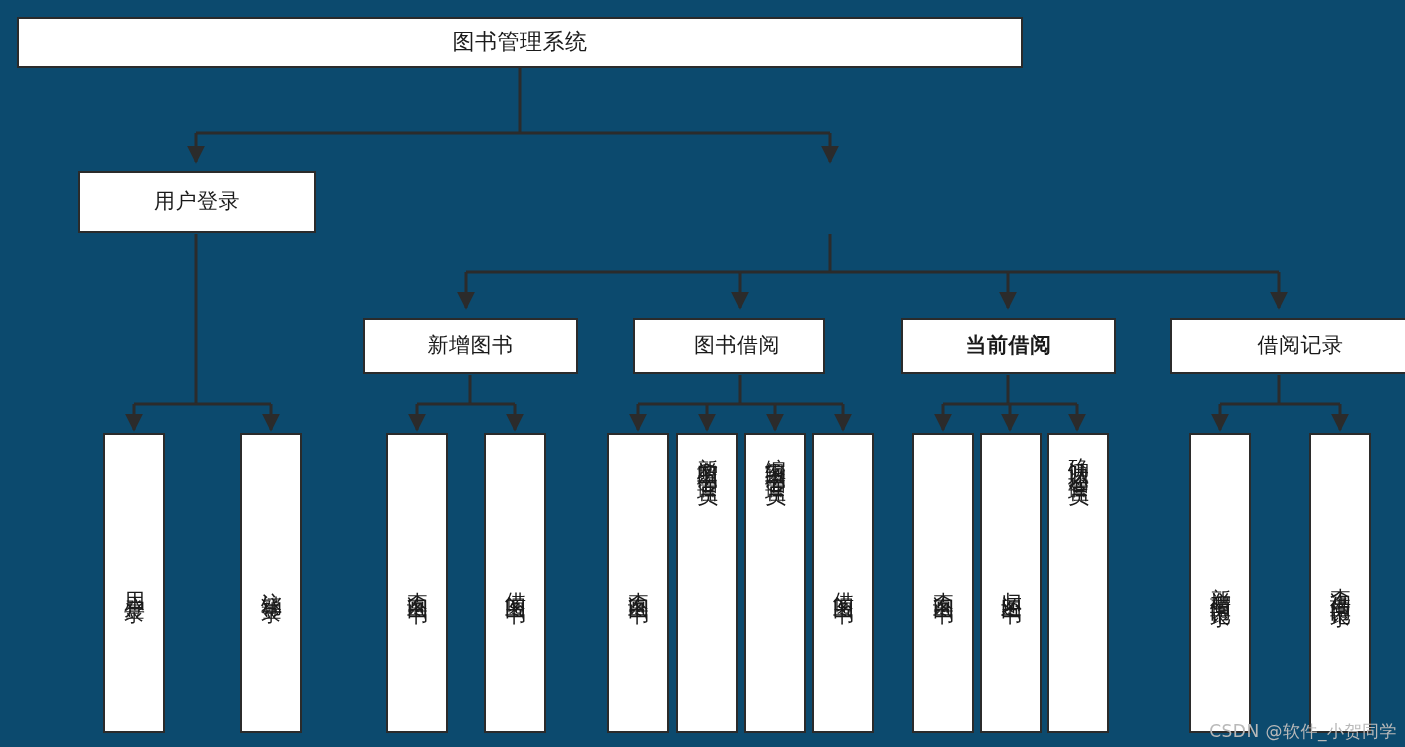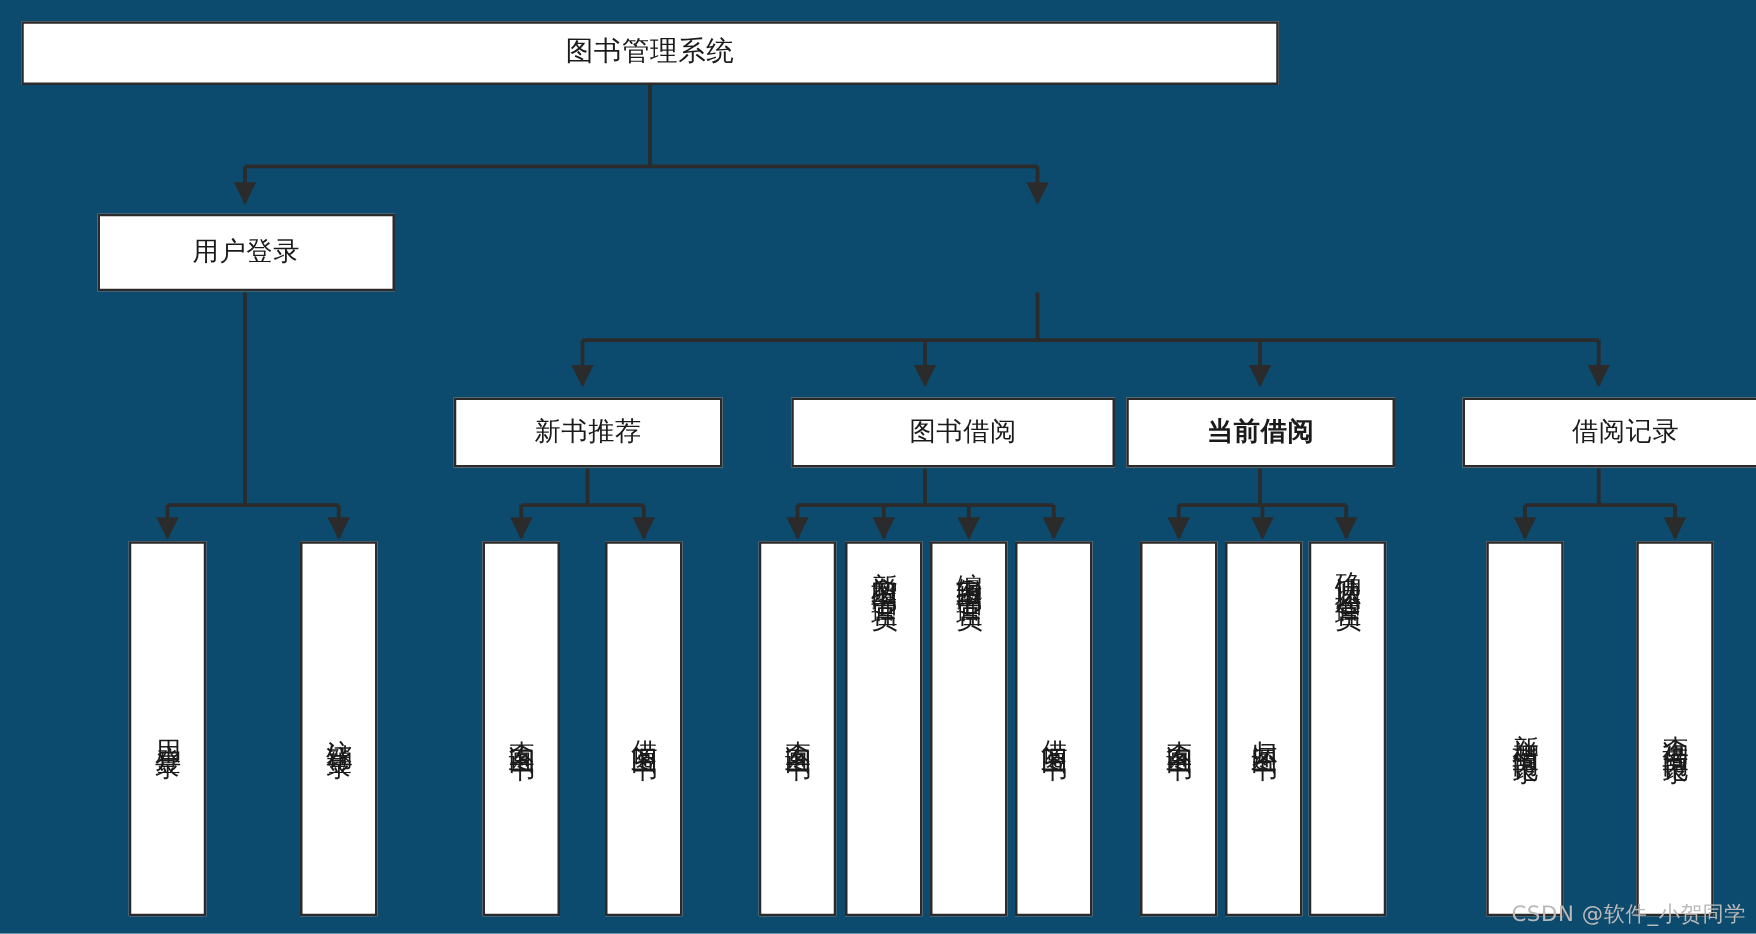--- a/index.html
+++ b/index.html
@@ -136,23 +136,23 @@
 
   <div class="node horiz root" style="left:17px; top:17px; width:1006px; height:51px;">
     <span class="node-label">图书管理系统</span>
   </div>
 
   <div class="node horiz" style="left:78px; top:171px; width:238px; height:62px;">
     <span class="node-label">用户登录</span>
   </div>
 
   <div class="node horiz" style="left:363px; top:318px; width:215px; height:56px;">
-    <span class="node-label">新书推荐</span>
-  </div>
-  <div class="node horiz" style="left:633px; top:318px; width:259px; height:56px;padding-left:16px;">
+    <span class="node-label">新增图书</span>
+  </div>
+  <div class="node horiz" style="left:633px; top:318px; width:192px; height:56px;padding-left:16px;">
     <span class="node-label">图书借阅</span>
   </div>
   <div class="node horiz" style="left:901px; top:318px; width:215px; height:56px;font-weight:bold;">
     <span class="node-label">当前借阅</span>
   </div>
   <div class="node horiz" style="left:1170px; top:318px; width:261px; height:56px;">
     <span class="node-label">借阅记录</span>
   </div>
 
   <div class="node vert centered" style="left:103px; top:433px; width:62px; height:300px;">

